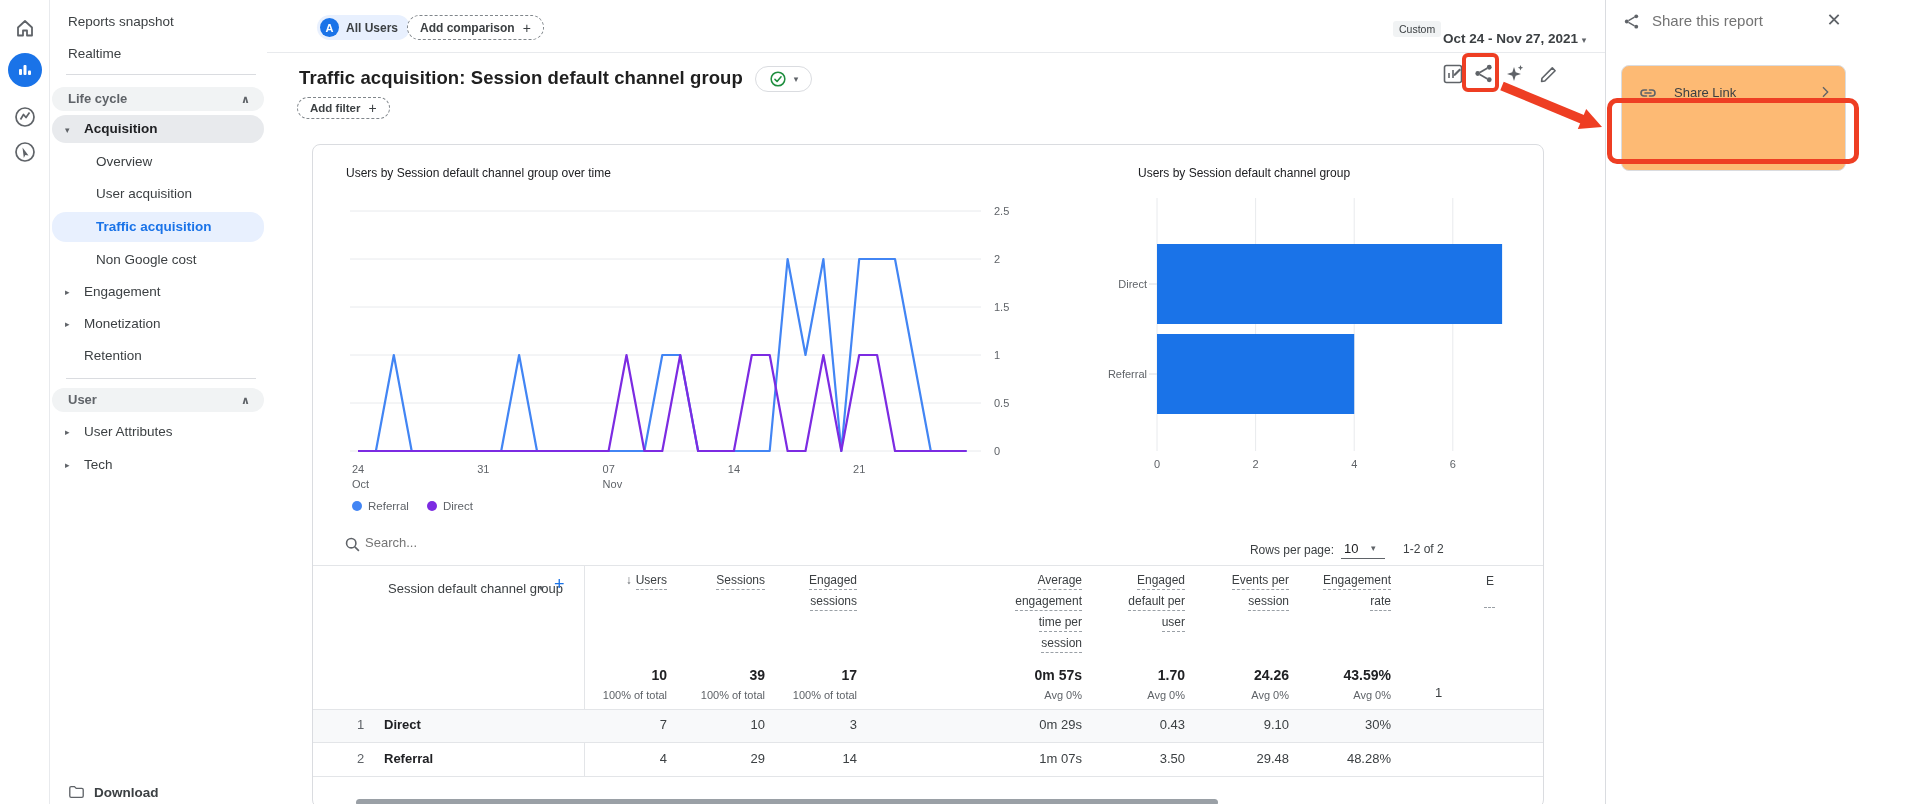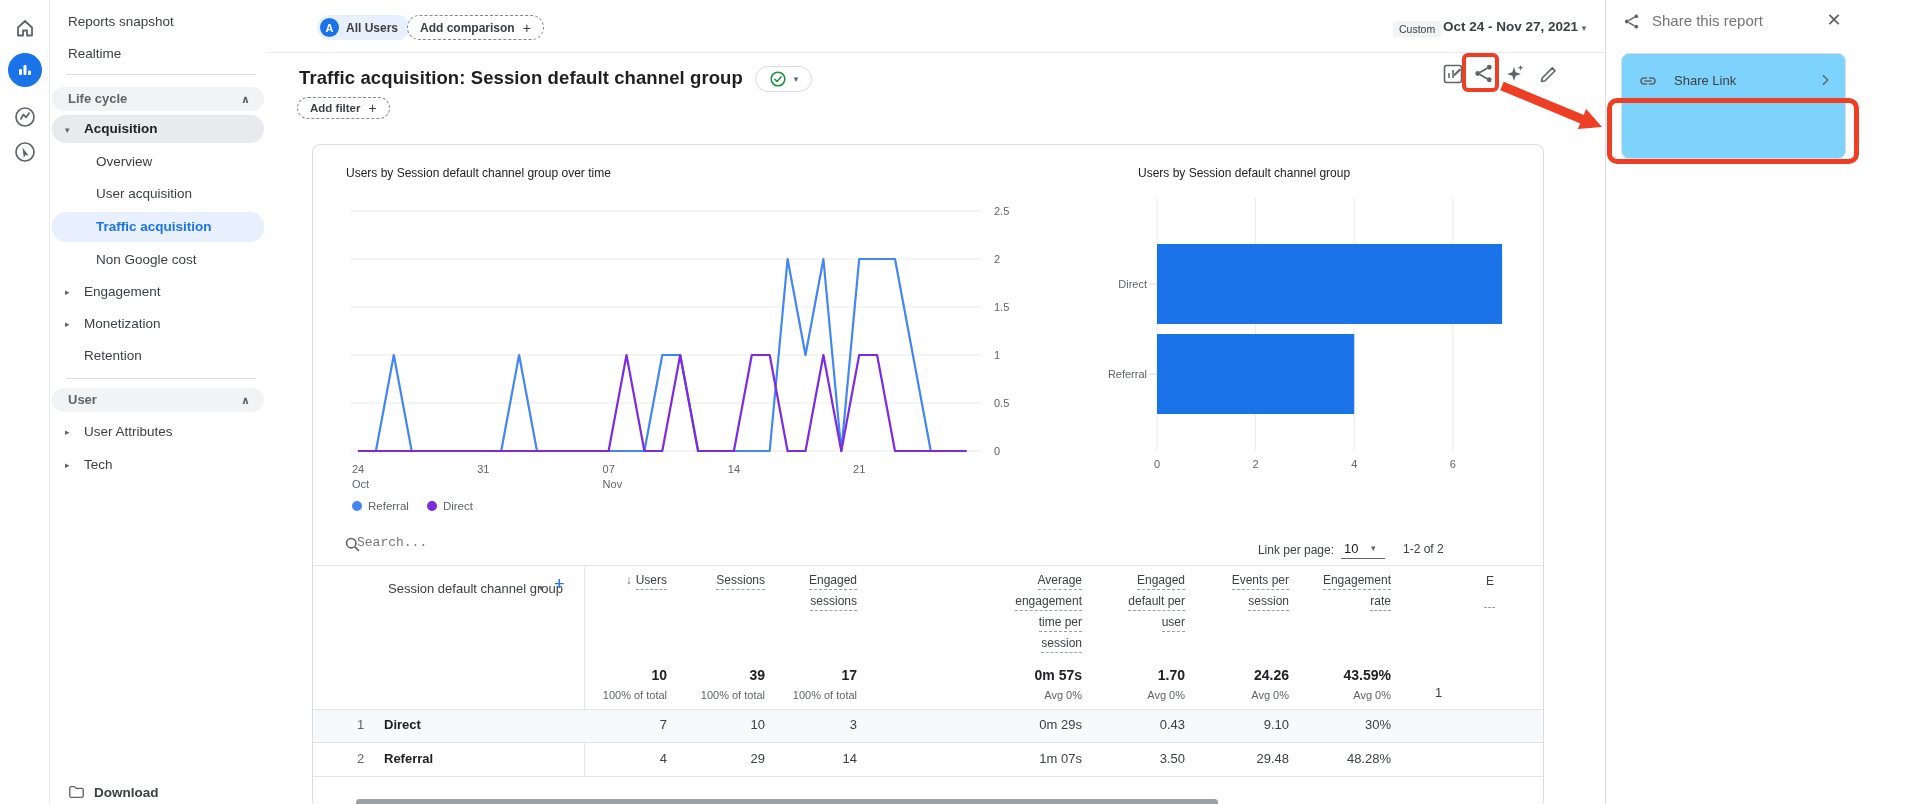--- a/index.html
+++ b/index.html
@@ -22,51 +22,51 @@
   .sb-chev{position:absolute;right:14px;top:0;font-size:11px;color:#5f6368;}
   .sb-div{position:absolute;left:16px;width:190px;height:1px;background:#dadce0;}
   
   .pill{position:absolute;height:25px;border-radius:13px;display:flex;align-items:center;font-size:12px;color:#3c4043;cursor:pointer;}
   .pill-solid{background:#e8f0fe;padding:0 12px 0 3px;gap:7px;}
   .pill-dashed{border:1px dashed #80868b;padding:0 12px;gap:8px;background:#fff;}
   .avatar{width:19px;height:19px;border-radius:50%;background:var(--accent);color:#fff;font-size:11px;font-weight:700;display:flex;align-items:center;justify-content:center;}
   .plus{color:#3c4043;font-size:14px;}
   #topbar-divider{position:absolute;left:267px;top:52px;width:1338px;height:1px;background:#e8eaed;}
   .chip{position:absolute;background:#f1f3f4;border-radius:3px;font-size:10.5px;color:#3c4043;padding:2px 6px;}
-  #date-text{position:absolute;font-size:13.5px;font-weight:700;color:#3c4043;cursor:pointer;}
+  #date-text{position:absolute;font-size:13.5px;font-weight:700;color:#3c4043;cursor:pointer;margin-top:12px;}
   .caret{color:#5f6368;font-size:9px;}
   #page-title{position:absolute;left:299px;top:67px;font-size:18.5px;color:#1f1f1f;letter-spacing:.1px;}
   #title-badge{position:absolute;left:755px;top:66px;width:57px;height:26px;border:1px solid var(--border);border-radius:13px;display:flex;align-items:center;justify-content:center;gap:7px;cursor:pointer;background:#fff;}
   .toolbtn{position:absolute;width:26px;height:26px;background:none;border:none;cursor:pointer;padding:0;}
   
   #card{position:absolute;left:312px;top:144px;width:1232px;height:664px;background:#fff;border:1px solid var(--border);border-radius:8px;overflow:hidden;z-index:1;}
   .chart-title{position:absolute;font-size:12px;color:#202124;}
   text.axlbl{font-size:11px;fill:#5f6368;font-family:"Liberation Sans","DejaVu Sans",sans-serif;}
   .legend-item{display:inline-flex;align-items:center;margin-right:18px;}
   .legend-dot{width:10px;height:10px;border-radius:50%;margin-right:6px;display:inline-block;}
   .legend-label{font-size:11.5px;color:#5f6368;}
-  #search-input{position:absolute;left:44px;top:390px;border:none;outline:none;font-size:13px;color:#5f6368;width:220px;background:transparent;font-family:Liberation Mono, monospace;}
+  #search-input{position:absolute;left:52px;top:390px;border:none;outline:none;font-size:13px;color:#5f6368;width:220px;background:transparent;}
   .hline{position:absolute;left:0;width:1232px;height:1px;background:#e3e5e8;}
   #col-divider{position:absolute;left:271px;top:420px;width:1px;height:212px;background:#e3e5e8;}
   .thcell{position:absolute;width:130px;text-align:right;font-size:12px;color:#3c4043;cursor:pointer;}
   .thline{margin-bottom:4px;line-height:15px;}
   .thtext{display:inline-block;border-bottom:1px dashed #9aa0a6;padding-bottom:1px;}
   .sort-arrow{margin-right:4px;color:#5f6368;font-size:12px;}
   .tval{position:absolute;width:130px;text-align:right;font-size:14px;font-weight:700;color:#202124;}
   .tsub{position:absolute;width:130px;text-align:right;font-size:11px;color:#5f6368;}
   .rowval{position:absolute;width:130px;text-align:right;font-size:13px;color:#3c4043;}
   .rownum{position:absolute;left:44px;font-size:13px;color:#5f6368;}
   .rowchannel{position:absolute;left:71px;font-size:13px;font-weight:700;color:#202124;}
   #row1-bg{position:absolute;left:0;top:565px;width:1232px;height:32px;background:#f8f9fa;}
   #hscroll{position:absolute;left:43px;top:654px;width:862px;height:7px;border-radius:4px;background:#9aa0a6;cursor:grab;}
   
   #panel{position:absolute;left:1605px;top:0;width:312px;height:804px;background:#fff;border-left:1px solid var(--border);z-index:10;}
   #panel-title{position:absolute;left:46px;top:12px;font-size:15px;color:#737373;}
   #panel-close{position:absolute;left:214px;top:6px;width:28px;height:28px;border:none;background:none;font-size:18px;color:#5f6368;cursor:pointer;}
-  #panel-card{position:absolute;left:15px;top:53px;width:225px;height:106px;border:1px solid var(--border);border-radius:8px;background:#7dd3fc;}
+  #panel-card{position:absolute;left:15px;top:65px;width:225px;height:106px;border:1px solid var(--border);border-radius:8px;background:#fdba74;}
   .panel-row{position:relative;height:53px;display:flex;align-items:center;padding-left:16px;gap:16px;cursor:pointer;}
   .panel-row + .panel-row{border-top:1px solid #e8eaed;}
   .panel-label{font-size:13px;color:#3c4043;}
   .panel-chev{position:absolute;right:12px;top:18px;}
   
   .anno-box{position:absolute;border-style:solid;border-color:var(--anno);background:transparent;z-index:60;pointer-events:none;}
   #anno-share{left:1462px;top:53px;width:37px;height:39px;border-width:4px;border-radius:6px;}
   #anno-download{left:1607px;top:98px;width:252px;height:66px;border-width:5px;border-radius:10px;}
   #anno-arrow{position:absolute;left:1450px;top:60px;z-index:60;pointer-events:none;}
 </style>
@@ -254,21 +254,21 @@
       <rect x="66" y="138" width="197.2" height="80" fill="#1a73e8"></rect>
       <line x1="58" y1="178" x2="66" y2="178" stroke="#dadce0"></line>
       <text x="56" y="182" text-anchor="end" class="axlbl">Referral</text>
     </svg>
 
   <svg style="position:absolute;left:31px;top:391px" width="17" height="17" viewBox="0 0 16 16">
       <circle cx="6.8" cy="6.8" r="4.4" fill="none" stroke="#5f6368" stroke-width="1.5"></circle>
       <line x1="10.2" y1="10.2" x2="14" y2="14" stroke="#5f6368" stroke-width="1.5"></line>
     </svg>
   <input id="search-input" placeholder="Search..." style="">
-  <div class="abs" style="left:895px;top:398px;width:126px;text-align:right;font-size:12px;color:#3c4043">Link per page:</div>
+  <div class="abs" style="left:895px;top:398px;width:126px;text-align:right;font-size:12px;color:#3c4043">Rows per page:</div>
   <div class="abs" style="left:1031px;top:396px;font-size:13px;color:#202124;cursor:pointer">10</div>
   <span class="caret abs" style="left:1058px;top:398px">▾</span>
   <div class="abs" style="left:1028px;top:413px;width:44px;height:1px;background:#5f6368"></div>
   <div class="abs" style="left:1090px;top:397px;font-size:12px;color:#3c4043">1-2 of 2</div>
 
   <div class="hline" style="top:420px"></div>
   <div id="col-divider"></div>
   <div class="abs" style="left:75px;top:436px;font-size:13px;color:#3c4043;cursor:pointer">Session default channel group</div>
   <span class="caret abs" style="left:226px;top:438px">▾</span>
   <div class="abs" style="left:241px;top:429px;font-size:18px;color:var(--accent);cursor:pointer">+</div>

